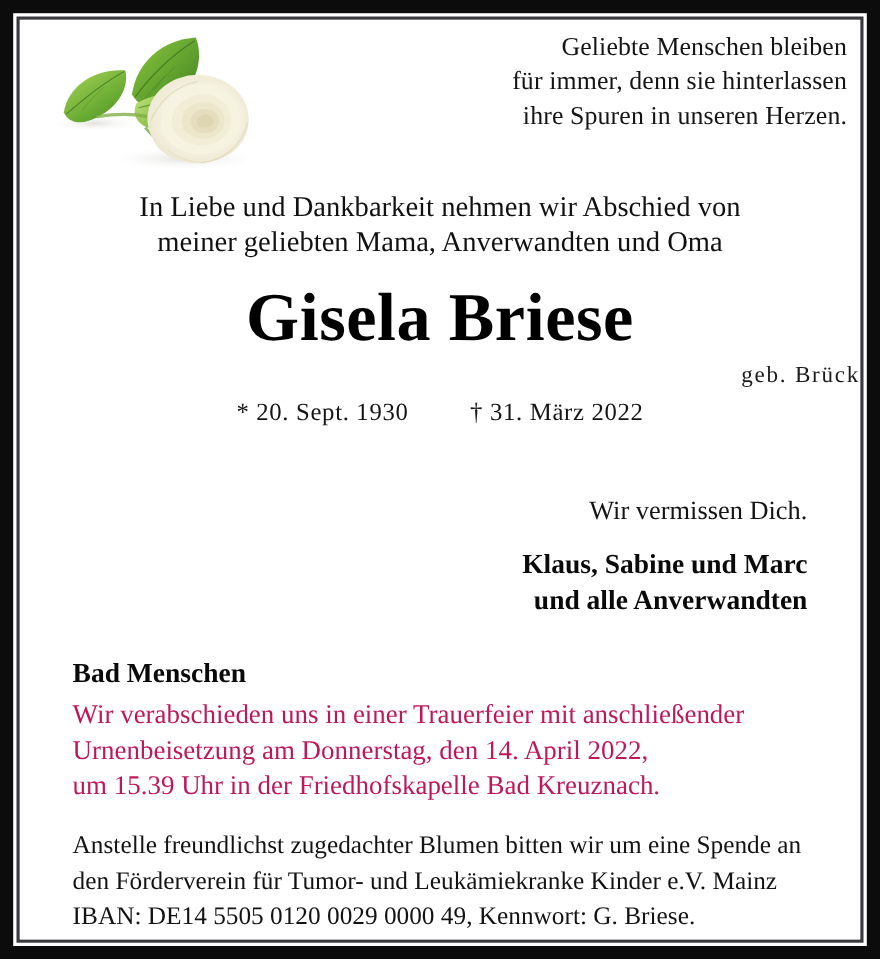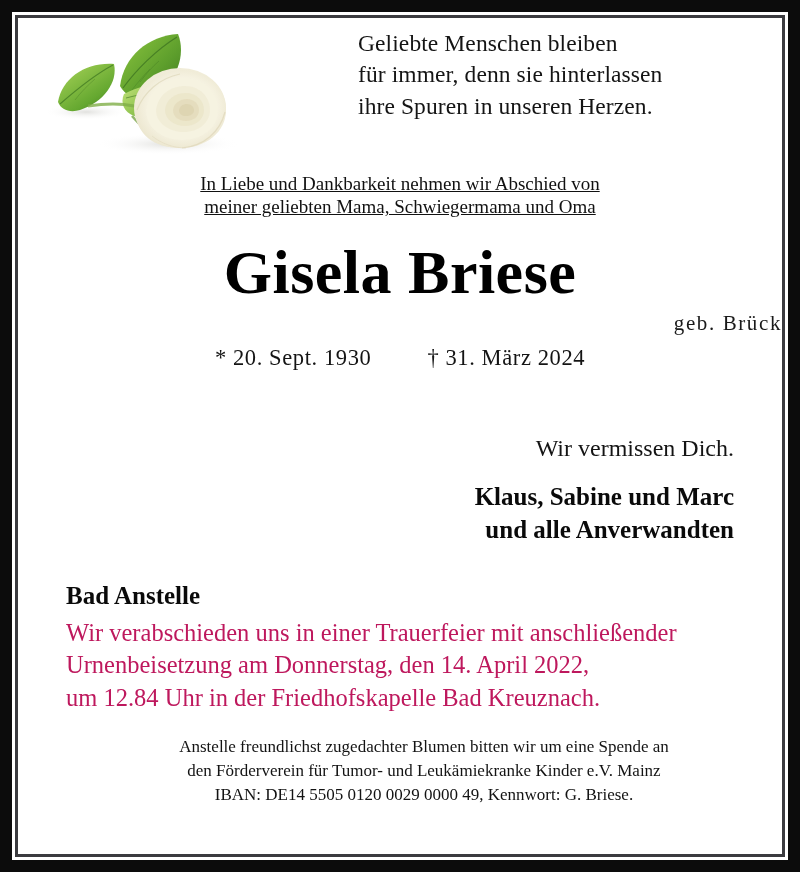--- a/index.html
+++ b/index.html
@@ -57,39 +57,38 @@
     position: absolute;
     left: 10px;
     top: 2px;
     width: 240px;
     height: 140px;
   }
   .rose svg { display: block; width: 100%; height: 100%; }
 
   .epigraph {
     position: absolute;
-    left: 340px;
+    left: 352px;
     top: 10px;
     width: 400px;
-    text-align: left;
+    text-align: right;
     font-size: 23.5px;
     line-height: 1.33;
     letter-spacing: 0.1px;
     color: #141414;
   }
   .epigraph div { white-space: nowrap; }
 
   
   .intro {
     margin: 6px 34px 0 34px;
-    font-size: 19px;
+    font-size: 26px;
     line-height: 1.23;
     text-align: center;
     color: #111;
-    text-decoration: underline;
   }
   .intro div { white-space: nowrap; }
 
   
   .name {
     margin-top: 22px;
     text-align: center;
     font-size: 62px;
     font-weight: bold;
     line-height: 1;
@@ -148,24 +147,23 @@
     font-size: 24.5px;
     line-height: 1.33;
     color: #be185d;
   }
   .service div { white-space: nowrap; }
 
   
   .donation {
     margin-top: 20px;
     padding-left: 48px;
-    font-size: 17px;
+    font-size: 23px;
     line-height: 1.42;
     color: #131313;
-    text-align: center;
   }
   .donation div { white-space: nowrap; }
 </style>
 </head>
 <body>
 
 <div class="notice">
   <div class="notice-gap">
     <div class="notice-rule">
       <div class="card">
@@ -237,43 +235,43 @@
 
           <div class="epigraph">
             <div>Geliebte Menschen bleiben</div>
             <div>für immer, denn sie hinterlassen</div>
             <div>ihre Spuren in unseren Herzen.</div>
           </div>
         </div>
 
         <div class="intro">
           <div>In Liebe und Dankbarkeit nehmen wir Abschied von</div>
-          <div>meiner geliebten Mama, Schwiegermama und Oma</div>
+          <div>meiner geliebten Mama, Anverwandten und Oma</div>
         </div>
 
         <div class="name">Gisela Briese</div>
         <div class="maiden">geb. Brück</div>
         <div class="dates">
-          <span class="birth">* 20. Sept. 1930</span><span>† 31. März 2024</span>
+          <span class="birth">* 20. Sept. 1930</span><span>† 31. März 2022</span>
         </div>
 
         <div class="mourners">
           <div class="mourn-line">Wir vermissen Dich.</div>
           <div class="mourn-names">
             <div>Klaus, Sabine und Marc</div>
             <div>und alle Anverwandten</div>
           </div>
         </div>
 
         <div class="details">
-          <div class="place">Bad Anstelle</div>
+          <div class="place">Bad Menschen</div>
           <div class="service">
             <div>Wir verabschieden uns in einer Trauerfeier mit anschließender</div>
             <div>Urnenbeisetzung am Donnerstag, den 14. April 2022,</div>
-            <div>um 12.84 Uhr in der Friedhofskapelle Bad Kreuznach.</div>
+            <div>um 15.39 Uhr in der Friedhofskapelle Bad Kreuznach.</div>
           </div>
         </div>
 
         <div class="donation">
           <div>Anstelle freundlichst zugedachter Blumen bitten wir um eine Spende an</div>
           <div>den Förderverein für Tumor- und Leukämiekranke Kinder e.V. Mainz</div>
           <div>IBAN: DE14 5505 0120 0029 0000 49, Kennwort: G. Briese.</div>
         </div>
 
       </div>

